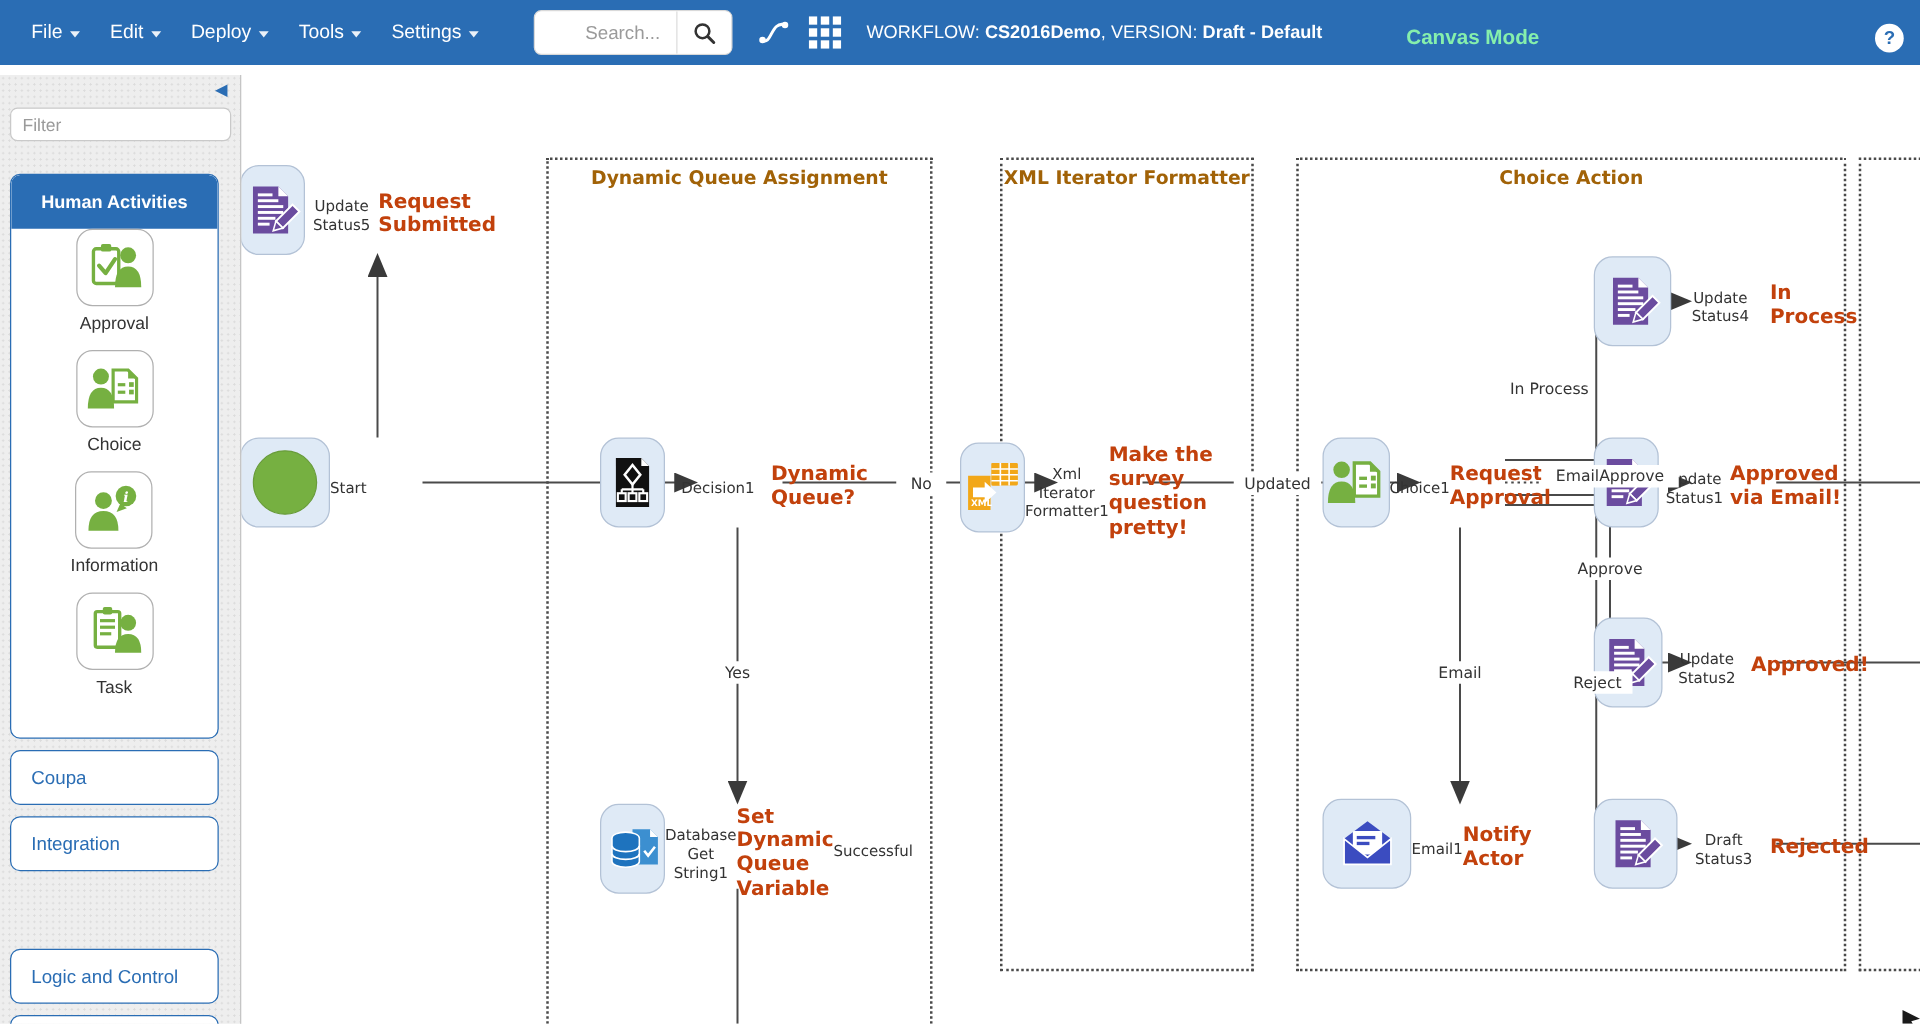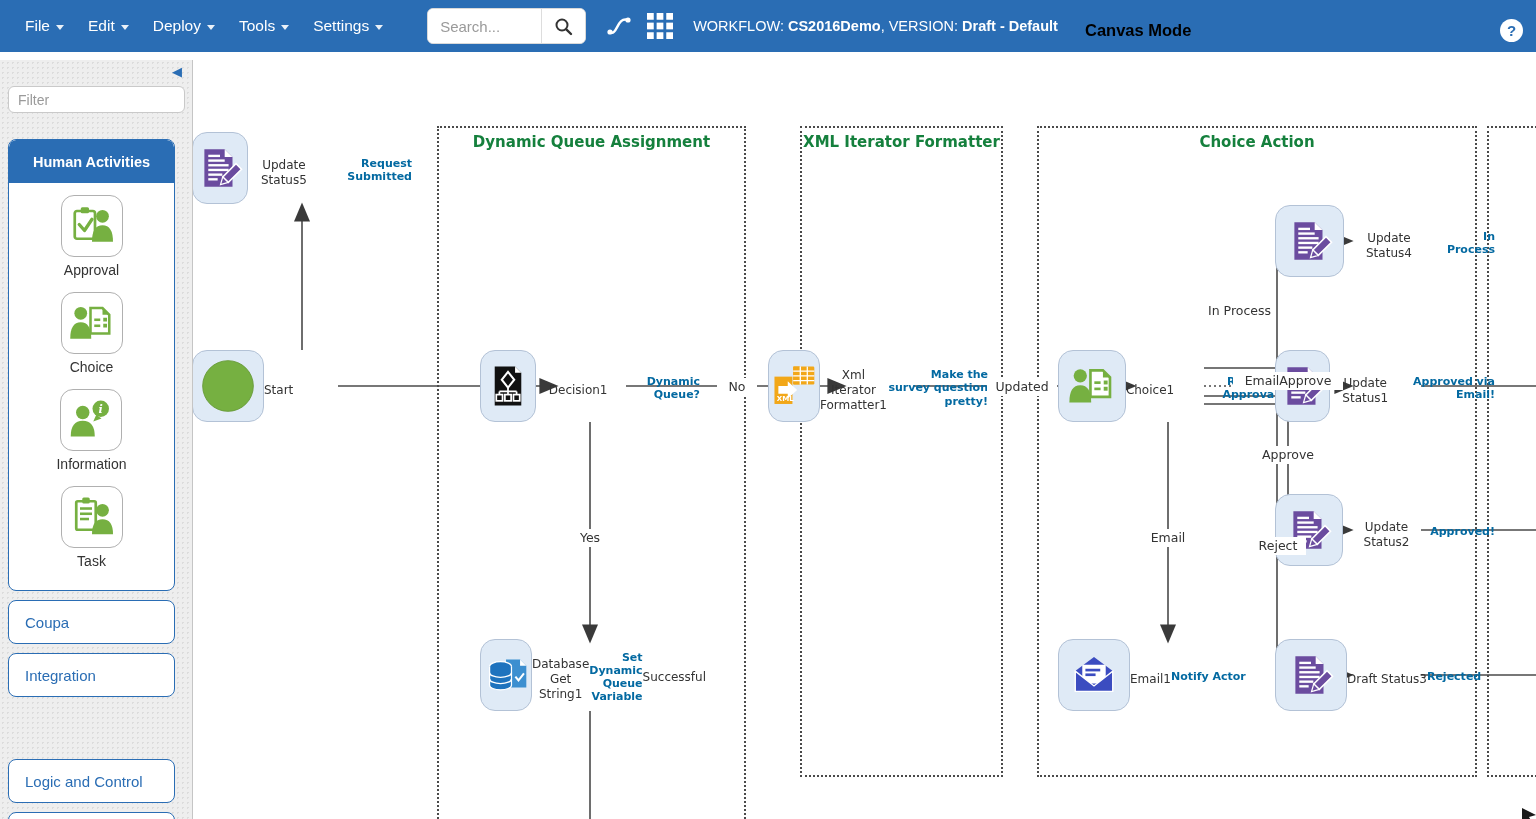--- a/index.html
+++ b/index.html
@@ -8,64 +8,64 @@
 
   
   .topbar { position:absolute; left:0; top:0; width:1536px; height:52px;
             background:#2A6DB4; display:flex; align-items:center; padding-left:25px; z-index:50; }
   .menu-item { color:#fff; font-size:15.5px; margin-right:24px; display:flex; align-items:center; cursor:pointer; }
   .caret { display:inline-block; width:0; height:0; border-left:4px solid transparent;
            border-right:4px solid transparent; border-top:5px solid rgba(255,255,255,.9); margin-left:6px; margin-top:2px; }
   .searchbox { margin-left:20px; width:159px; height:36px; background:#fff; border-radius:6px;
                display:flex; overflow:hidden; border:1px solid #d9d9d9; }
   .searchbox input { flex:1; border:none; outline:none; padding-left:12px; font-size:15px;
-                     color:#333; font-family:"Liberation Sans",sans-serif; min-width:0; }
+                     color:#333; font-family:"Liberation Sans",sans-serif; min-width:0;margin-left:28px; }
   .searchbox input::placeholder { color:#9a9a9a; }
   .search-btn { width:44px; background:#fff; border-left:1px solid #ddd; display:flex;
                 align-items:center; justify-content:center; cursor:pointer; }
   .tb-icon { margin-left:20px; cursor:pointer; display:flex; align-items:center; }
   .wf-status { color:#fff; font-size:14.5px; margin-left:20px; white-space:nowrap; }
   .wf-status b { font-weight:bold; }
-  .canvas-mode { position:absolute; left:1085px; top:21px; font-weight:bold; font-size:16.5px; color:#000000; }
+  .canvas-mode { position:absolute; left:1125px; top:21px; font-weight:bold; font-size:16.5px; color:#86efac; }
   .help-btn { position:absolute; right:13px; top:19px; width:23px; height:23px; border-radius:50%;
               background:#fff; color:#2A6DB4; font-weight:bold; font-size:15px; text-align:center;
               line-height:23px; cursor:pointer; }
 
   
   .sidebar { position:absolute; left:0; top:60px; width:193px; height:759px; background:#eeeeee;
              background-image:radial-gradient(#dcdcdc 1px, transparent 1px); background-size:5px 5px;
              border-right:1px solid #c5c5c5; z-index:40; overflow:hidden; }
   .collapse-arrow { position:absolute; right:10px; top:4px; color:#2A6DB4; font-size:13px; cursor:pointer; }
   .filter-input { position:absolute; left:8px; top:26px; width:177px; height:27px; border:1px solid #c9c9c9;
                   border-radius:6px; padding-left:9px; font-size:14px; color:#333; outline:none;
                   font-family:"Liberation Sans",sans-serif; background:#fff; }
   .filter-input::placeholder { color:#9a9a9a; }
   .panel { position:absolute; left:8px; width:167px; background:#fff; border:1px solid #2A6DB4; border-radius:8px; }
   .panel-open { top:79px; height:452px; overflow:hidden; }
   .panel-head { height:43px; background:#2A6DB4; color:#fff; font-weight:bold; font-size:14.5px;
                 display:flex; align-items:center; justify-content:center; border-radius:7px 7px 0 0; cursor:pointer; }
-  .ha-items { display:flex; flex-direction:column; align-items:center; padding-top:12px; }
+  .ha-items { display:flex; flex-direction:column; align-items:center; }
   .ha-item { display:flex; flex-direction:column; align-items:center; margin-bottom:14px; }
   .icon-card { width:62px; height:62px; background:#fff; border:1px solid #b0b0b0; border-radius:13px;
                display:flex; align-items:center; justify-content:center; cursor:grab; }
   .ha-label { font-size:14px; color:#333; margin-top:5px; }
   .panel-collapsed { height:44px; display:flex; align-items:center; padding-left:16px;
                      color:#2A6DB4; font-size:15px; cursor:pointer; background:#fff; }
 
   
   .canvas { position:absolute; left:193px; top:60px; width:1343px; height:759px; background:#fff;
             overflow:hidden; font-family:"DejaVu Sans", sans-serif; }
   .group-box { position:absolute; border:2px dotted #4a4a4a; z-index:1; }
-  .group-title { text-align:center; font-weight:bold; font-size:15px; color:#15803d; padding-top:5px; }
+  .group-title { text-align:center; font-weight:bold; font-size:15px; color:#a16207; padding-top:5px; }
   .edges-svg { position:absolute; left:0; top:0; z-index:2; }
   .node { position:absolute; width:220px; display:flex; flex-direction:row; align-items:center; z-index:3; }
   .node-box { width:72px; height:72px; background:#dfeaf6; border:1px solid #b3c2d6; border-radius:15px;
               display:flex; align-items:center; justify-content:center; cursor:grab; }
   .node-name { font-size:12px; color:#333; margin-top:9px; text-align:center; line-height:1.25; }
-  .node-desc { font-size:11px; font-weight:bold; color:#0369a1; margin-top:4px; text-align:right; line-height:1.2; }
+  .node-desc { font-size:16px; font-weight:bold; color:#c2410c; margin-top:4px; text-align:left; line-height:1.2; }
   .node-status { font-size:12px; color:#333; margin-top:4px; text-align:center; }
   .edge-label { position:absolute; z-index:4; font-size:12.5px; color:#333; background:#fff;
                 text-align:center; line-height:18px; height:18px; }
 </style>
 </head>
 <body>
 
 <div class="topbar">
   <div class="menu-item">
       <span>File</span>

